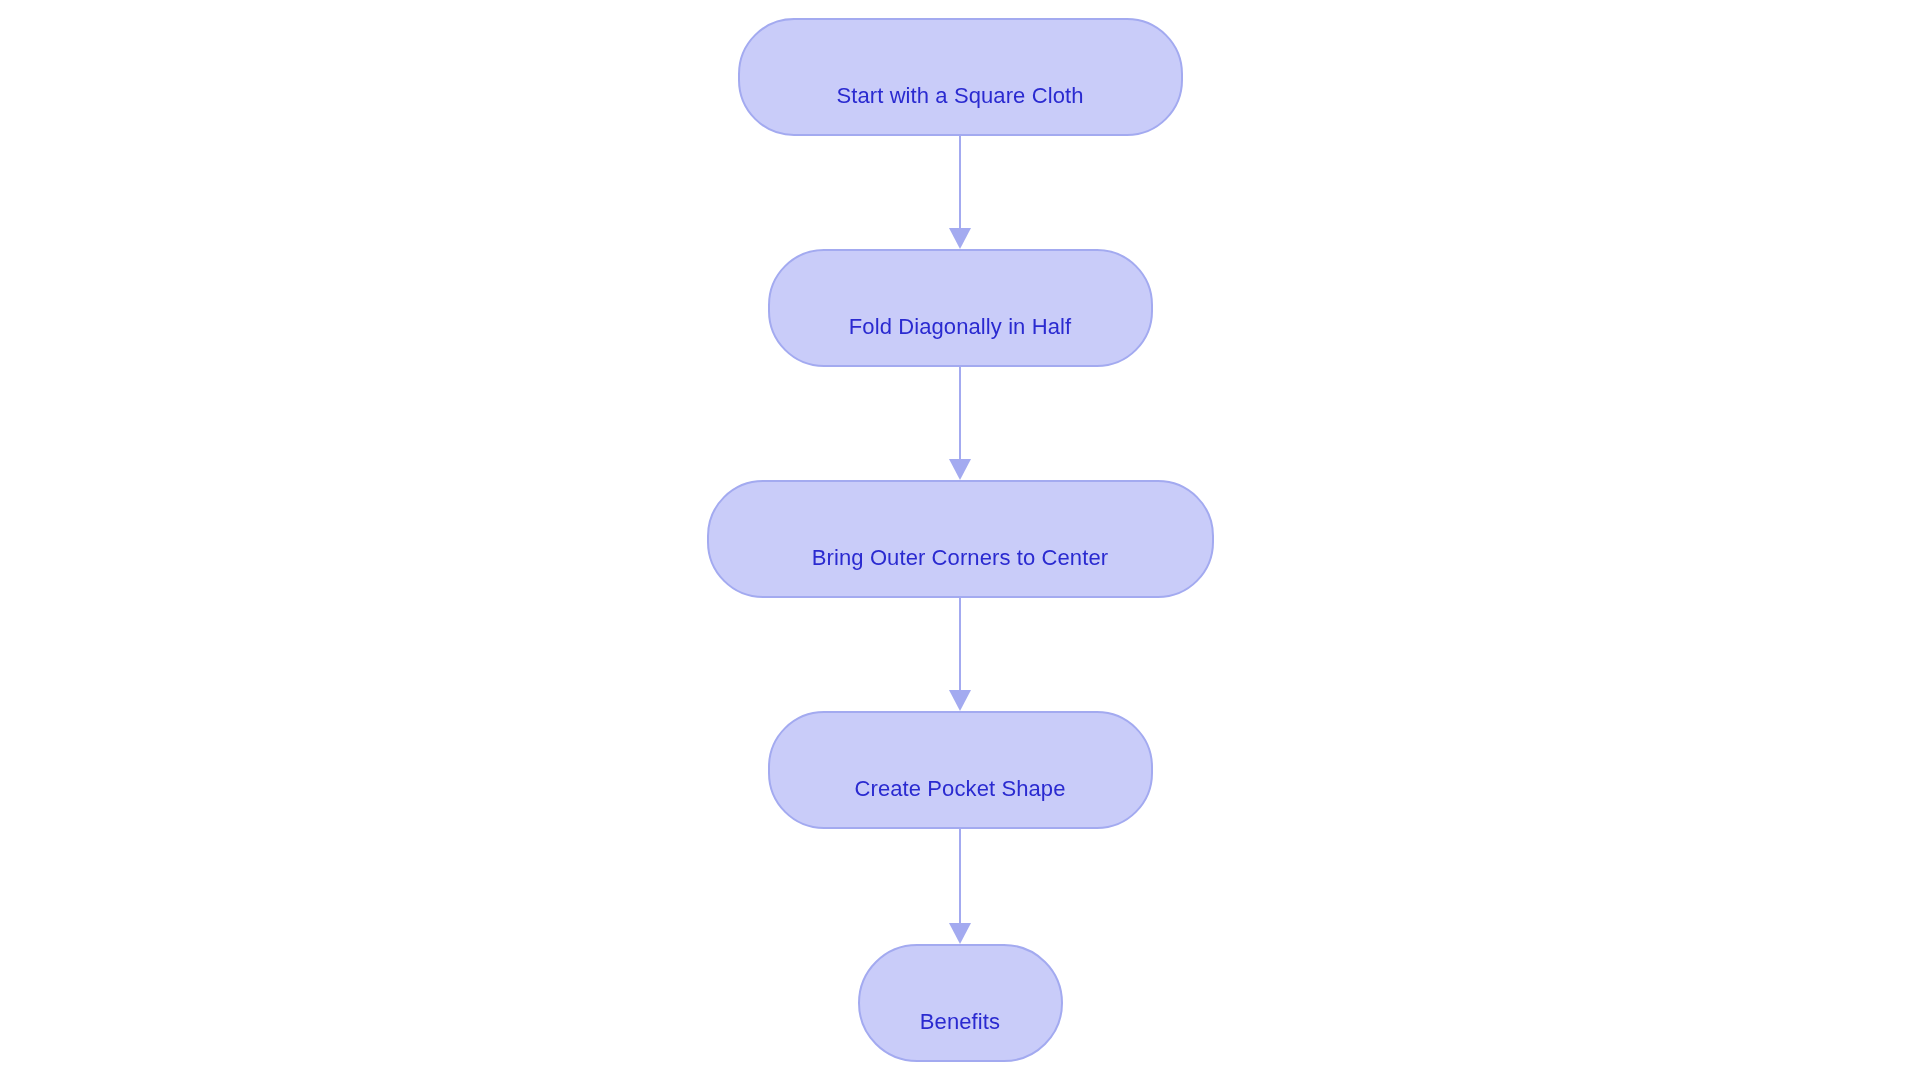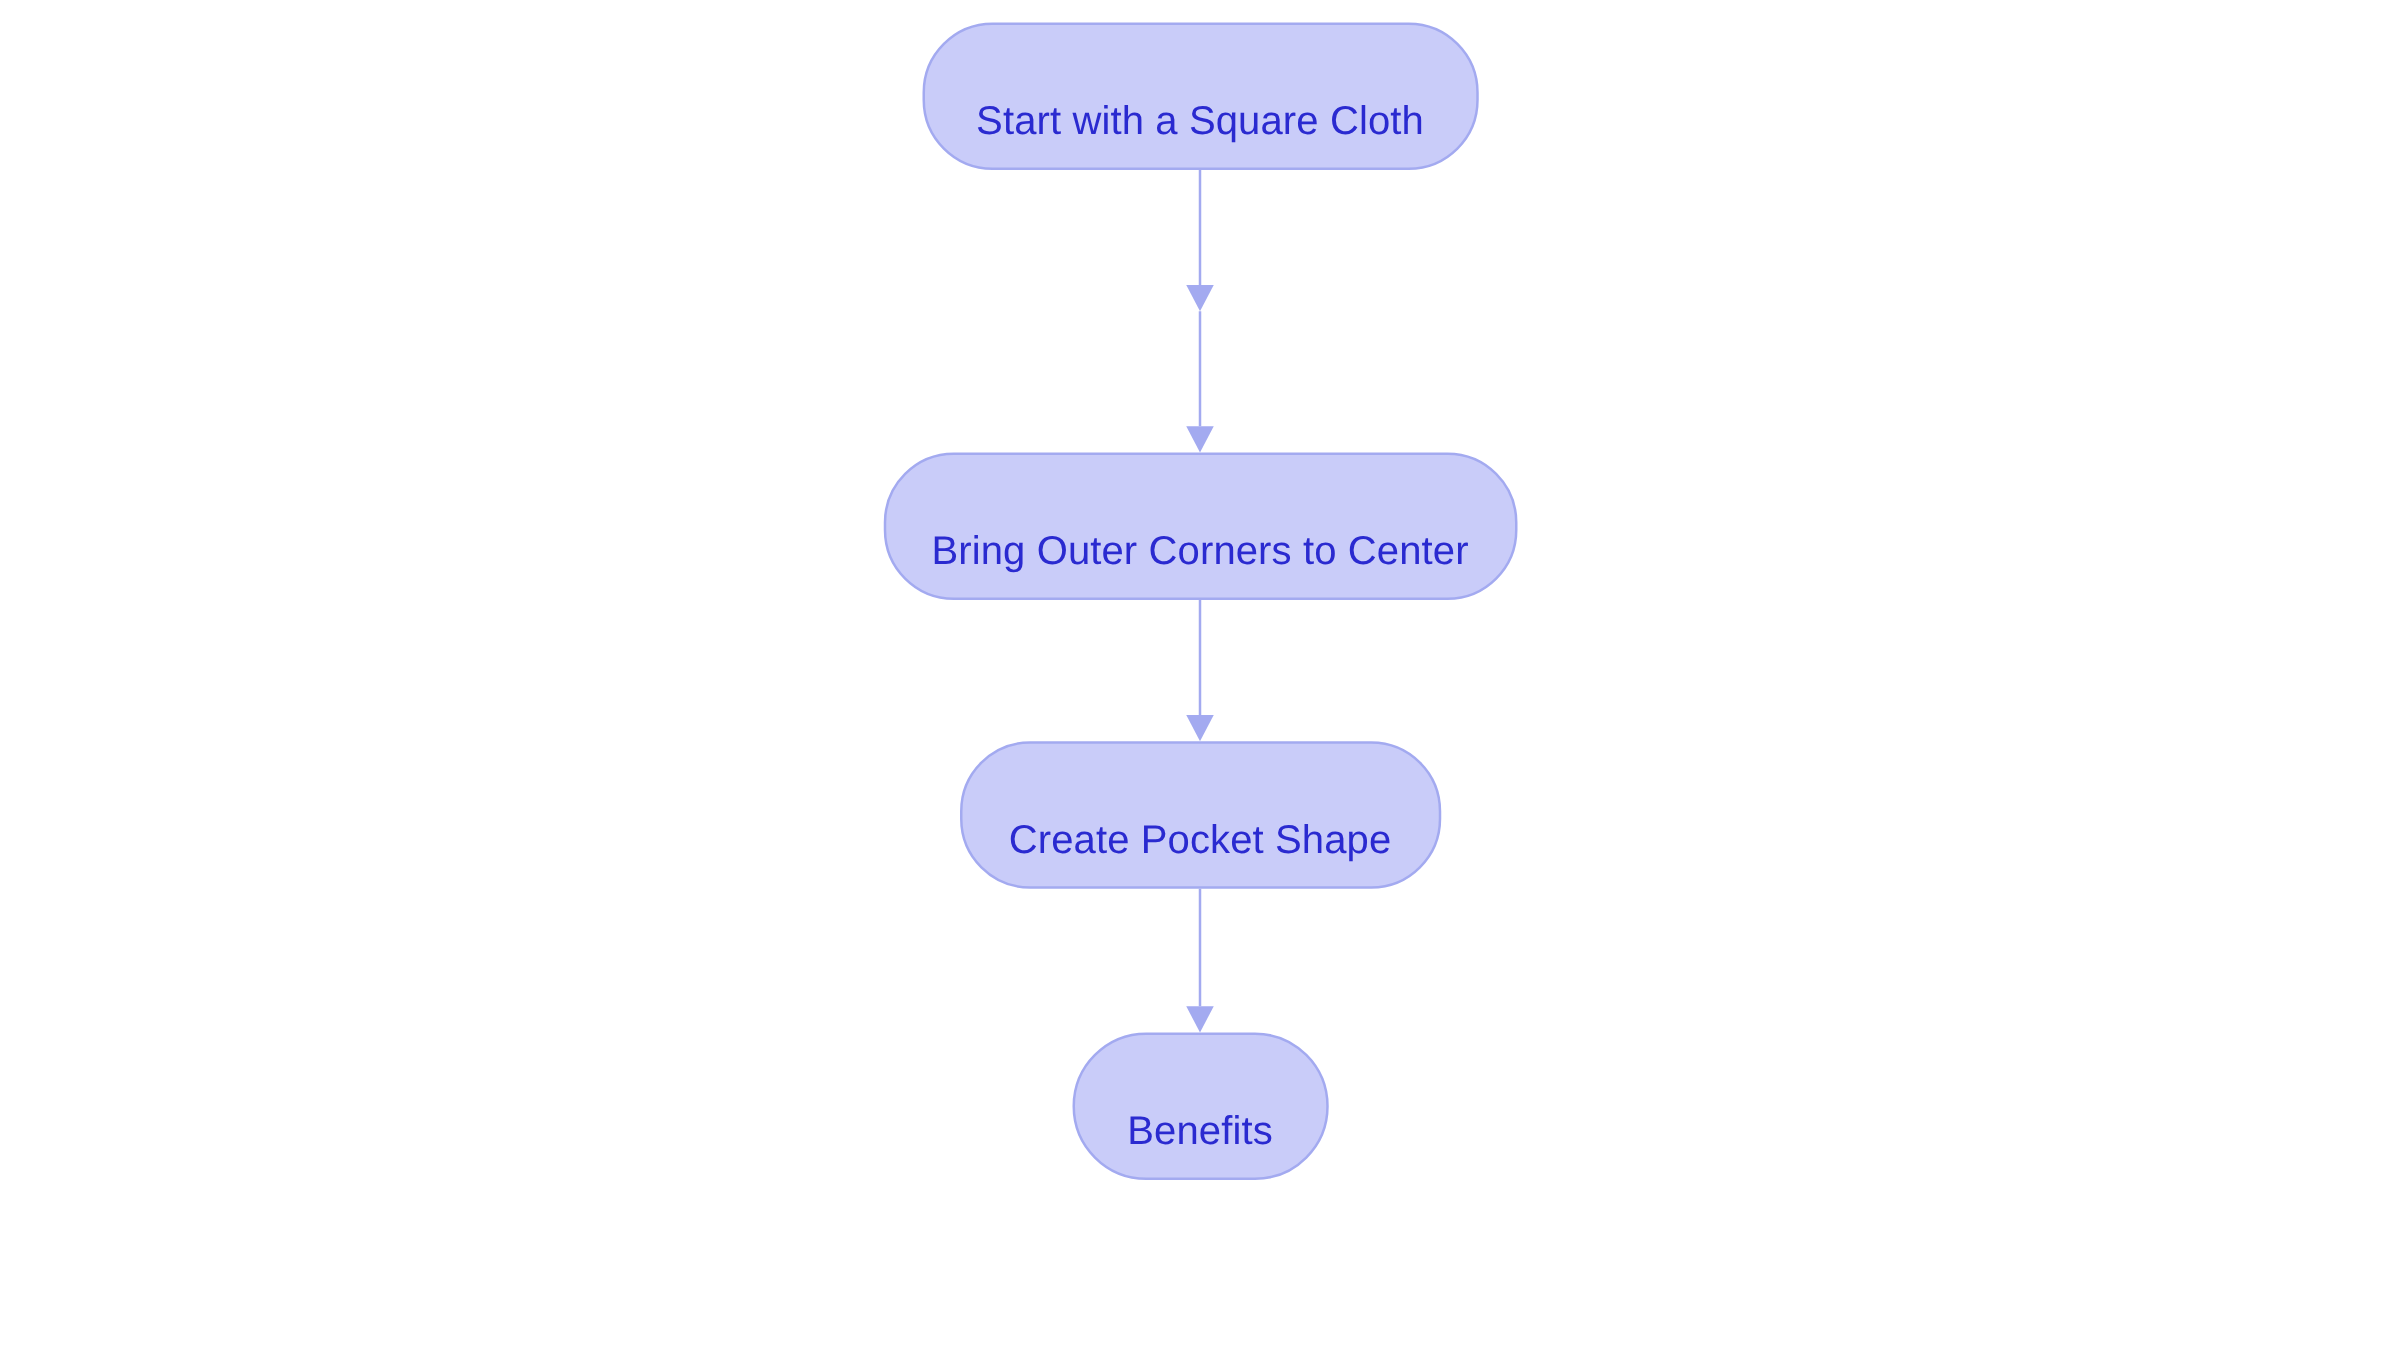--- a/index.html
+++ b/index.html
@@ -42,21 +42,21 @@
     display: flex;
     align-items: center;
     justify-content: center;
     background: #c9ccf9;
     border: 2px solid #a3aaf0;
     border-radius: 56px;
     padding: 0 46px;
     flex: 0 0 auto;
   }
   .node-label {
-    font-size: 32px;
+    font-size: 22px;
     line-height: 1;
     font-weight: 400;
     color: #2a2ad0;
     white-space: nowrap;
     letter-spacing: 0.1px;
     margin-top: 37px;
   }
 
   
   .node.n-start    { width: 445px; }
@@ -106,20 +106,23 @@
 
     <div class="node n-start">
       <span class="node-label">Start with a Square Cloth</span>
     </div>
 
     <div class="connector c1">
       <div class="connector-line"></div>
       <div class="connector-arrow"></div>
     </div>
 
+    <div class="node n-fold">
+      <span class="node-label">Fold Diagonally in Half</span>
+    </div>
 
     <div class="connector c2">
       <div class="connector-line"></div>
       <div class="connector-arrow"></div>
     </div>
 
     <div class="node n-bring">
       <span class="node-label">Bring Outer Corners to Center</span>
     </div>
 

